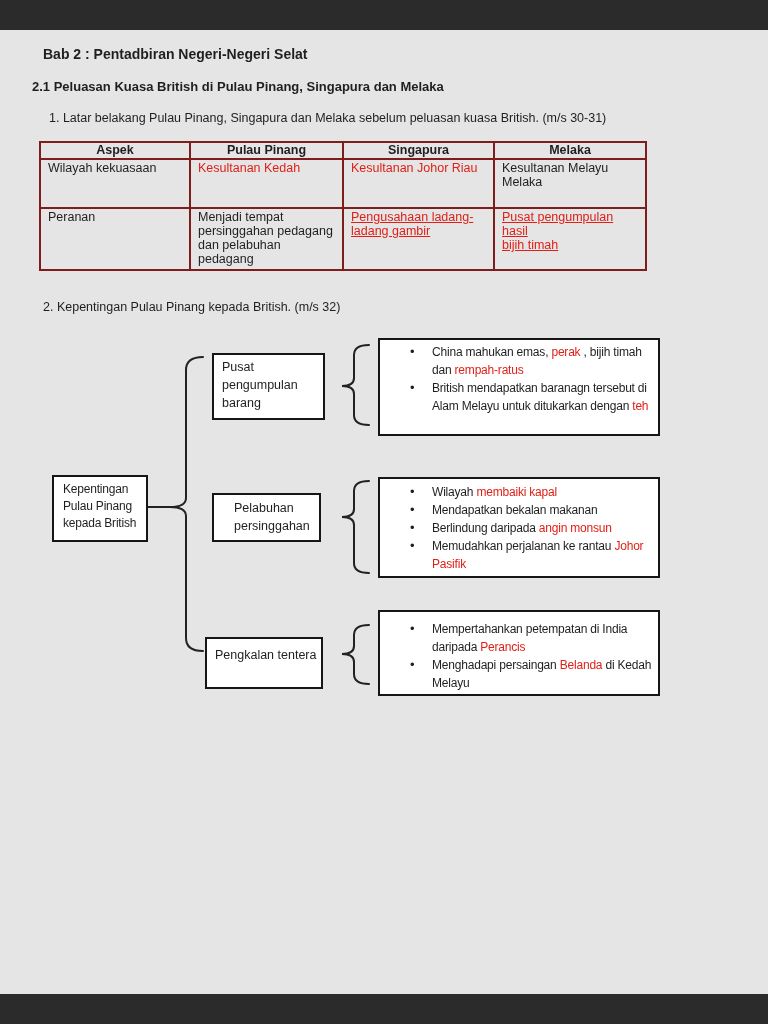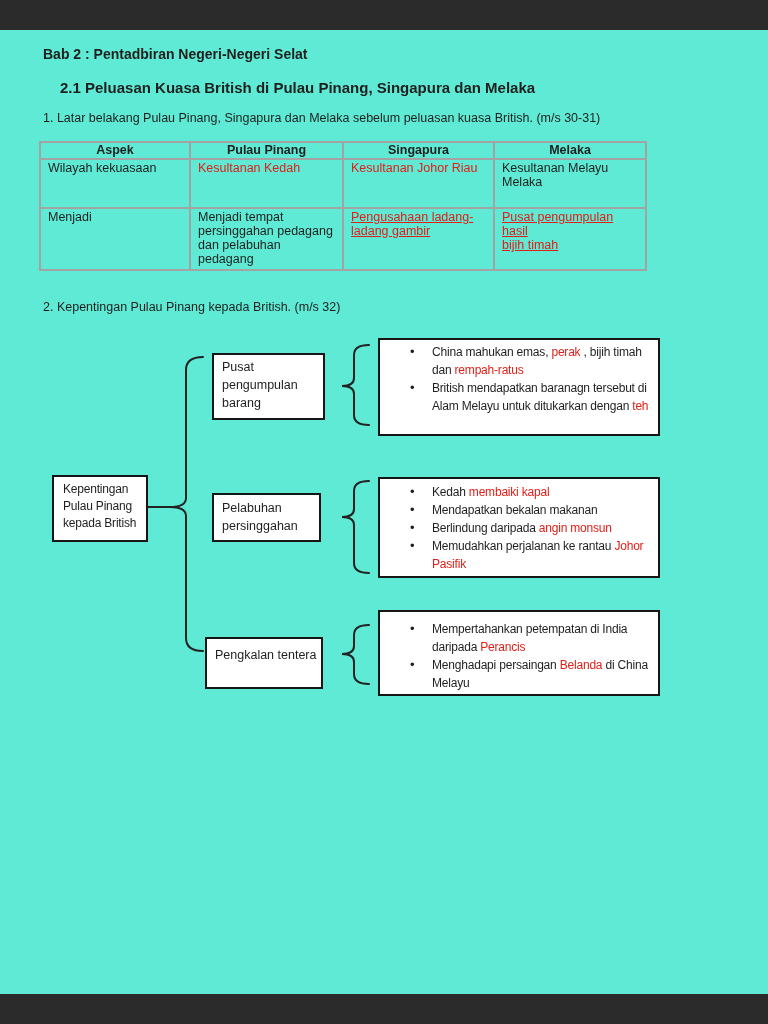--- a/index.html
+++ b/index.html
@@ -1,42 +1,42 @@
 <!DOCTYPE html>
 <html style="--red: #e02018; --ink: #1f1f1f; --bar: #2b2b2b;"><head>
 <meta charset="utf-8">
 <style>
   :root{ --red:#e02018; --ink:#1f1f1f; --bar:#2b2b2b; }
   *{ margin:0; padding:0; box-sizing:border-box; }
   html,body{ background:#fff; }
   body{ font-family:"Liberation Sans", sans-serif; color:var(--ink); }
-  .page{ position:relative; width:768px; height:1024px; background:#5eead4; overflow:hidden; }
+  .page{ position:relative; width:768px; height:1024px; background:#e5e5e5; overflow:hidden; }
   .bar{ position:absolute; left:0; width:768px; background:var(--bar); }
   .bar-top{ top:0; height:30px; }
   .bar-bottom{ top:994px; height:30px; }
 
   .abs{ position:absolute; }
   .doc-title{ left:43px; top:46px; font-size:14px; font-weight:bold; }
-  .doc-subtitle{ left:60px; top:79px; font-size:15px; font-weight:bold; }
-  .intro-line{ left:43px; top:111px; font-size:12.5px; }
+  .doc-subtitle{ left:32px; top:79px; font-size:13px; font-weight:bold; }
+  .intro-line{ left:49px; top:111px; font-size:12.5px; }
   .section2{ left:43px; top:300px; font-size:12.5px; }
 
   table.facts{ position:absolute; left:39px; top:141px; width:606px; border-collapse:collapse; table-layout:fixed; font-size:12.5px; }
-  table.facts th, table.facts td{ border:2px solid #a3a3a3; vertical-align:top; padding:1px 7px; text-align:left; }
+  table.facts th, table.facts td{ border:2px solid #7f1d1d; vertical-align:top; padding:1px 7px; text-align:left; }
   table.facts th{ text-align:center; font-weight:bold; height:17px; padding:0; }
   table.facts tr.r1 td{ height:49px; }
   table.facts tr.r2 td{ height:62px; }
   .pre{ white-space:pre-line;margin-left:16px; }
   .pad-down{ padding-top:16px;text-decoration:underline; }
   .red{ color:var(--red); }
 
   .dbox{ position:absolute; border:2px solid #161616; background:#fff; font-size:12.5px; line-height:18px; white-space:pre-line; }
   .root-box{ left:52px; top:475px; width:96px; height:67px; padding:4px 0 0 9px; font-size:12px; line-height:17px; letter-spacing:-0.2px; }
   .mid1{ left:212px; top:353px; width:113px; height:67px; padding:3px 0 0 8px; }
-  .mid2{ left:212px; top:493px; width:109px; height:49px; padding:4px 0 0 8px; }
+  .mid2{ left:212px; top:493px; width:109px; height:49px; padding:4px 0 0 20px; }
   .mid3{ left:205px; top:637px; width:118px; height:52px; padding:7px 0 0 8px; }
   .right1{ left:378px; top:338px; width:282px; height:98px; padding-top:3px; }
   .right2{ left:378px; top:477px; width:282px; height:101px; padding-top:4px; }
   .right3{ left:378px; top:610px; width:282px; height:86px; padding-top:8px; }
   .bullets{ white-space:normal; font-size:12px; letter-spacing:-0.2px; }
   .li{ position:relative; padding-left:52px; height:18px; line-height:18px; }
   .marker{ position:absolute; left:30px; top:0; font-size:13px; }
 
   svg.connectors{ position:absolute; left:0; top:330px; }
   svg.connectors path, svg.connectors line{ stroke:#222; stroke-width:2; fill:none; stroke-linecap:round; }
@@ -60,21 +60,21 @@
       <th style="width:152px">Melaka</th>
     </tr>
     <tr class="r1">
       <td>Wilayah kekuasaan</td>
       <td class="pre red">Kesultanan Kedah</td>
       <td class="pre red">Kesultanan Johor Riau</td>
       <td class="pre">Kesultanan Melayu
 Melaka</td>
     </tr>
     <tr class="r2">
-      <td>Menjadi</td>
+      <td>Peranan</td>
       <td class="pre">Menjadi tempat
 persinggahan pedagang
 dan pelabuhan pedagang</td>
       <td class="pre pad-down red">Pengusahaan ladang-
 ladang gambir</td>
       <td class="pre pad-down red">Pusat pengumpulan hasil
 bijih timah</td>
     </tr>
   </tbody>
     </table>
@@ -99,27 +99,27 @@
 persinggahan</div>
   <div class="dbox mid3">Pengkalan tentera</div>
 
   <div class="dbox right1 bullets">
       <div class="li"><span class="marker">•</span><span>China mahukan emas, </span><span class="red">perak</span><span> , bijih timah</span></div>
       <div class="li"><span>dan </span><span class="red">rempah-ratus</span></div>
       <div class="li"><span class="marker">•</span><span>British mendapatkan baranagn tersebut di</span></div>
       <div class="li"><span>Alam Melayu untuk ditukarkan dengan </span><span class="red">teh</span></div>
     </div>
   <div class="dbox right2 bullets">
-      <div class="li"><span class="marker">•</span><span>Kedah </span><span class="red">membaiki kapal</span></div>
+      <div class="li"><span class="marker">•</span><span>Wilayah </span><span class="red">membaiki kapal</span></div>
       <div class="li"><span class="marker">•</span><span>Mendapatkan bekalan makanan</span></div>
       <div class="li"><span class="marker">•</span><span>Berlindung daripada </span><span class="red">angin monsun</span></div>
       <div class="li"><span class="marker">•</span><span>Memudahkan perjalanan ke rantau </span><span class="red">Johor</span></div>
       <div class="li"><span class="red">Pasifik</span></div>
     </div>
   <div class="dbox right3 bullets">
       <div class="li"><span class="marker">•</span><span>Mempertahankan petempatan di India</span></div>
       <div class="li"><span>daripada </span><span class="red">Perancis</span></div>
-      <div class="li"><span class="marker">•</span><span>Menghadapi persaingan </span><span class="red">Belanda</span><span> di China</span></div>
+      <div class="li"><span class="marker">•</span><span>Menghadapi persaingan </span><span class="red">Belanda</span><span> di Kedah</span></div>
       <div class="li"><span>Melayu</span></div>
     </div>
 
   <div class="bar bar-bottom"></div>
 </div>
 
 </body></html>

